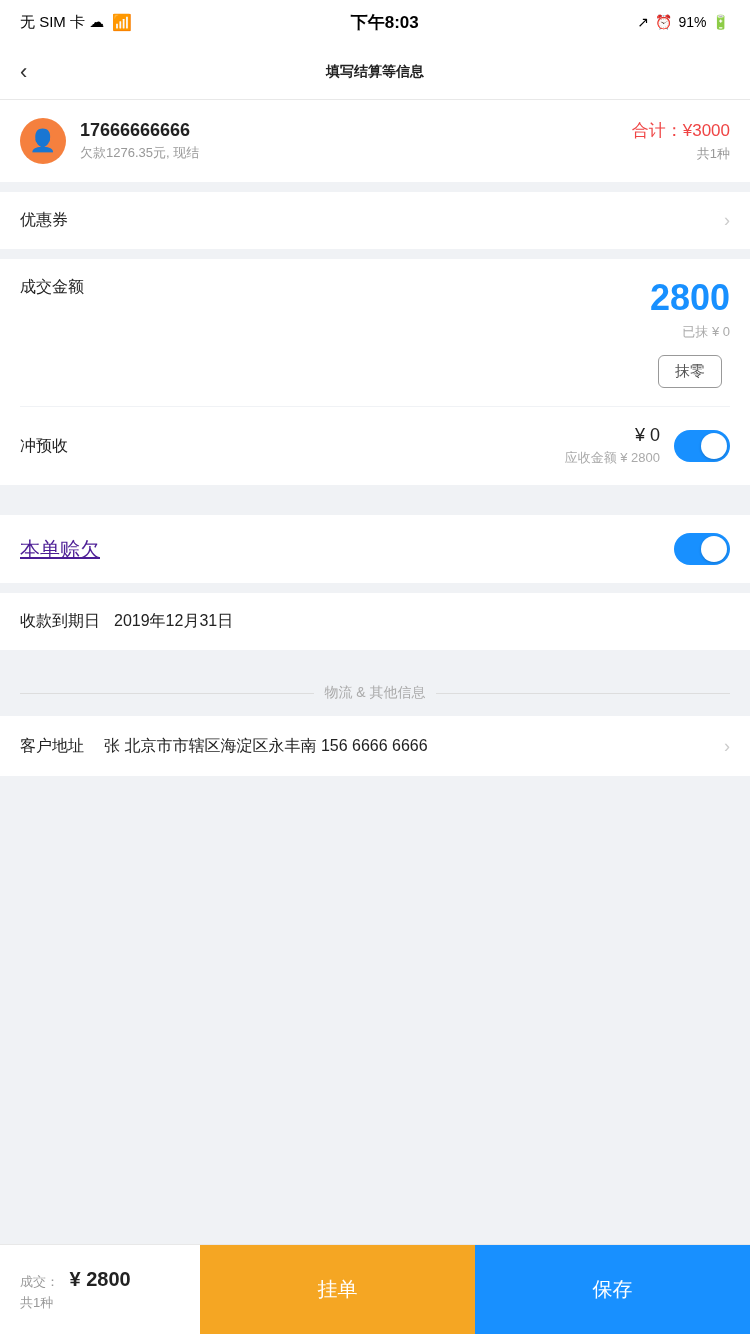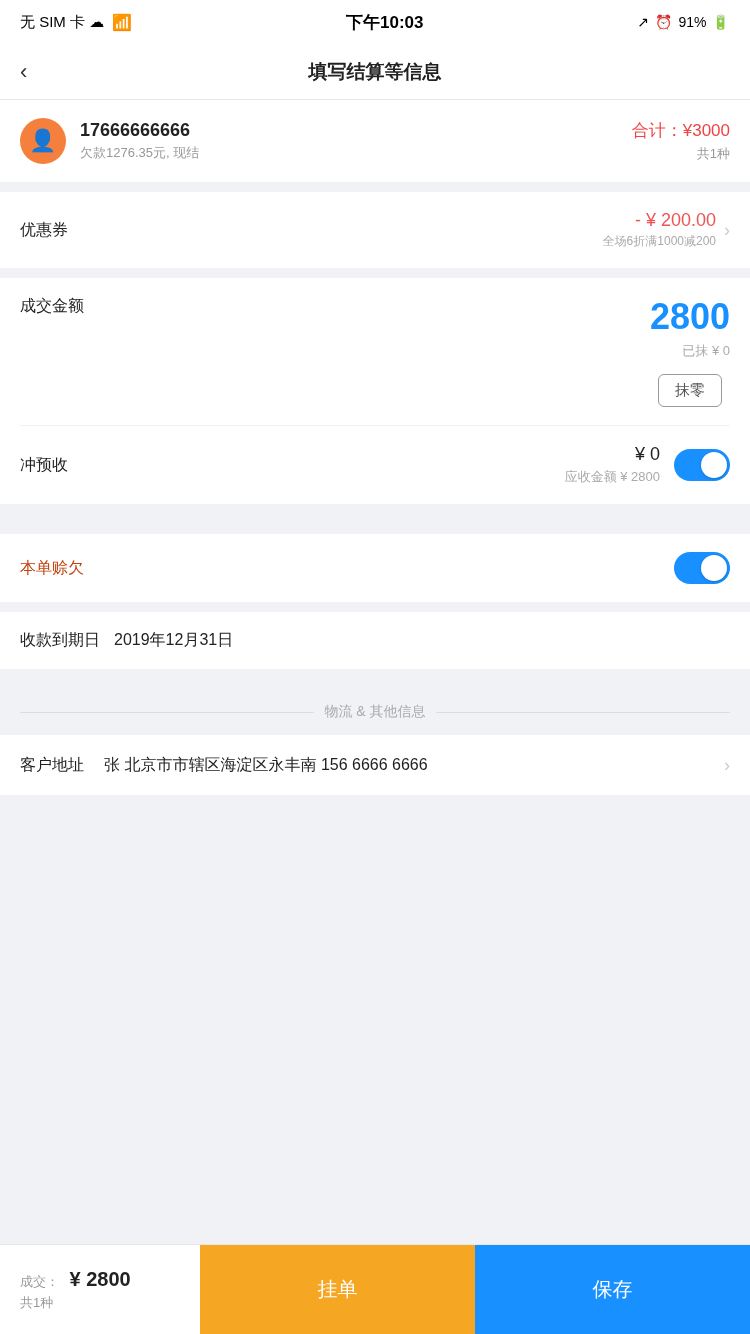--- a/index.html
+++ b/index.html
@@ -39,21 +39,21 @@
       border-bottom: 1px solid #e8e8e8;
     }
     .nav-back {
       position: absolute;
       left: 20px;
       font-size: 22px;
       color: #333;
       cursor: pointer;
     }
     .nav-title {
-      font-size: 19px;
+      font-size: 14px;
       font-weight: 600;
       color: #222;
     }
 
     
     .content {
       padding-bottom: 100px;
     }
 
     
@@ -147,21 +147,21 @@
     
     .debt-section {
       background: #fff;
       padding: 18px 20px;
       display: flex;
       align-items: center;
       justify-content: space-between;
       margin-top: 10px;
       margin-bottom: 10px;
     }
-    .debt-label { font-size: 16px; color: #c2410c; }
+    .debt-label { font-size: 20px; color: #4c1d95; text-decoration: underline; }
 
     
     .due-date-section {
       background: #fff;
       padding: 18px 20px;
       margin-bottom: 10px;
     }
     .due-date-row { display: flex; align-items: center; gap: 14px; }
     .due-date-label { font-size: 16px; color: #222; }
     .due-date-value { font-size: 16px; color: #222; }
@@ -230,21 +230,21 @@
     .wifi-icon { font-size: 16px; }
   </style>
 </head>
 <body>
 
 <div class="status-bar">
   <div class="status-left">
     <span>无 SIM 卡 ☁</span>
     <span class="wifi-icon">📶</span>
   </div>
-  <div class="status-center">下午10:03</div>
+  <div class="status-center">下午8:03</div>
   <div class="status-right">
     <span>↗</span>
     <span>⏰</span>
     <span>91%</span>
     <span>🔋</span>
   </div>
 </div>
 
 <div class="nav-bar">
   <div class="nav-back">‹</div>
@@ -263,24 +263,20 @@
     </div>
     <div class="customer-right">
       <div class="total">合计：¥3000</div>
       <div class="count">共1种</div>
     </div>
   </div>
 
   <div class="coupon-row card">
     <div class="coupon-label">优惠券</div>
     <div class="coupon-right">
-      <div class="coupon-value">
-        <div class="amount">- ¥ 200.00</div>
-        <div class="desc">全场6折满1000减200</div>
-      </div>
       <span class="chevron">›</span>
     </div>
   </div>
 
   <div class="card">
 
     <div class="amount-row" style="padding: 18px 20px; align-items: flex-start;">
       <div class="row-label">成交金额</div>
       <div style="display:flex; align-items: center; gap:14px;flex-direction:column;">
         <div>

